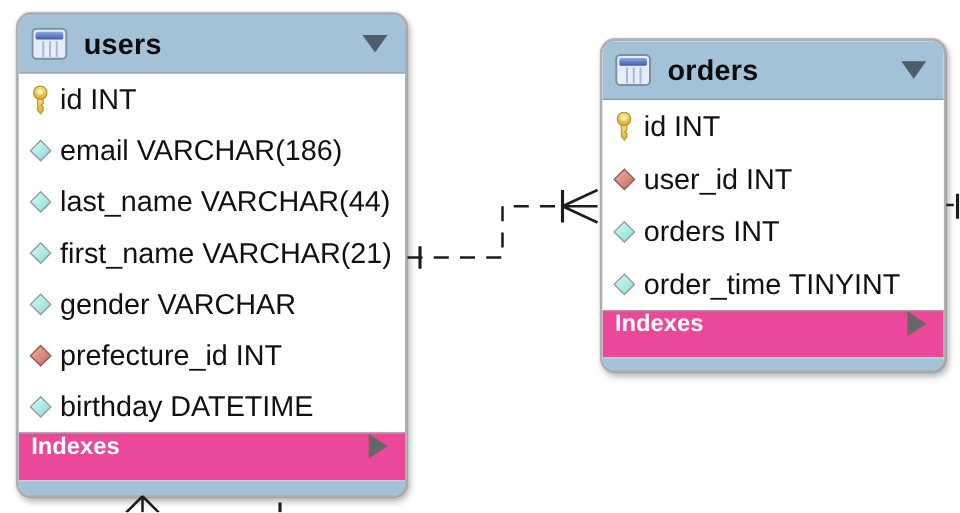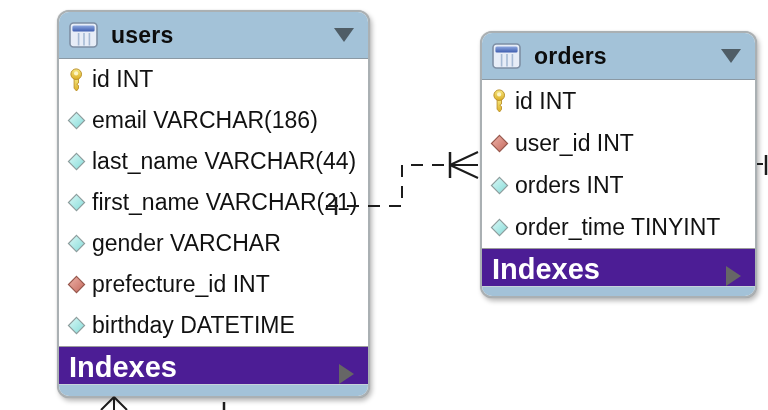--- a/index.html
+++ b/index.html
@@ -15,21 +15,21 @@
   .db-table {
     position: absolute;
     display: flex;
     flex-direction: column;
     border: 2px solid #aab0b3;
     border-radius: 12px;
     overflow: hidden;
     background: #ffffff;
     box-shadow: 2px 3px 5px rgba(0,0,0,0.28), 0 0 1px rgba(0,0,0,0.25);
   }
-  #users-table  { left: 13px;  top: 10px; width: 313px; height: 388px; margin-left: 44px; }
+  #users-table  { left: 13px;  top: 10px; width: 313px; height: 388px; }
   #orders-table { left: 480px; top: 31px; width: 277px; height: 267px; }
 
   .tbl-header {
     flex: 0 0 47px;
     background: #a3c2d8;
     display: flex;
     align-items: center;
     padding: 0 14px 0 10px;
     border-bottom: 1px solid #8b99a4;
   }
@@ -63,28 +63,28 @@
     flex: 0 0 22px;
     display: flex;
     align-items: center;
     justify-content: center;
     margin-right: 5px;
   }
   .col-label { line-height: 1; }
 
   .tbl-indexes {
     flex: 0 0 38px;
-    background: #4c1d95;
+    background: #ec4899;
     border-top: 1px solid #9c9c9c;
     display: flex;
-    align-items: flex-end;
+    align-items: flex-start;
     padding: 0 14px 0 10px;
     color: #ffffff;
     font-weight: bold;
-    font-size: 29px;
+    font-size: 19px;
   }
   .caret-right {
     margin-left: auto;
     width: 0; height: 0;
     border-top: 10px solid transparent;
     border-bottom: 10px solid transparent;
     border-left: 15px solid #666666;
   }
 
   .tbl-footer {

